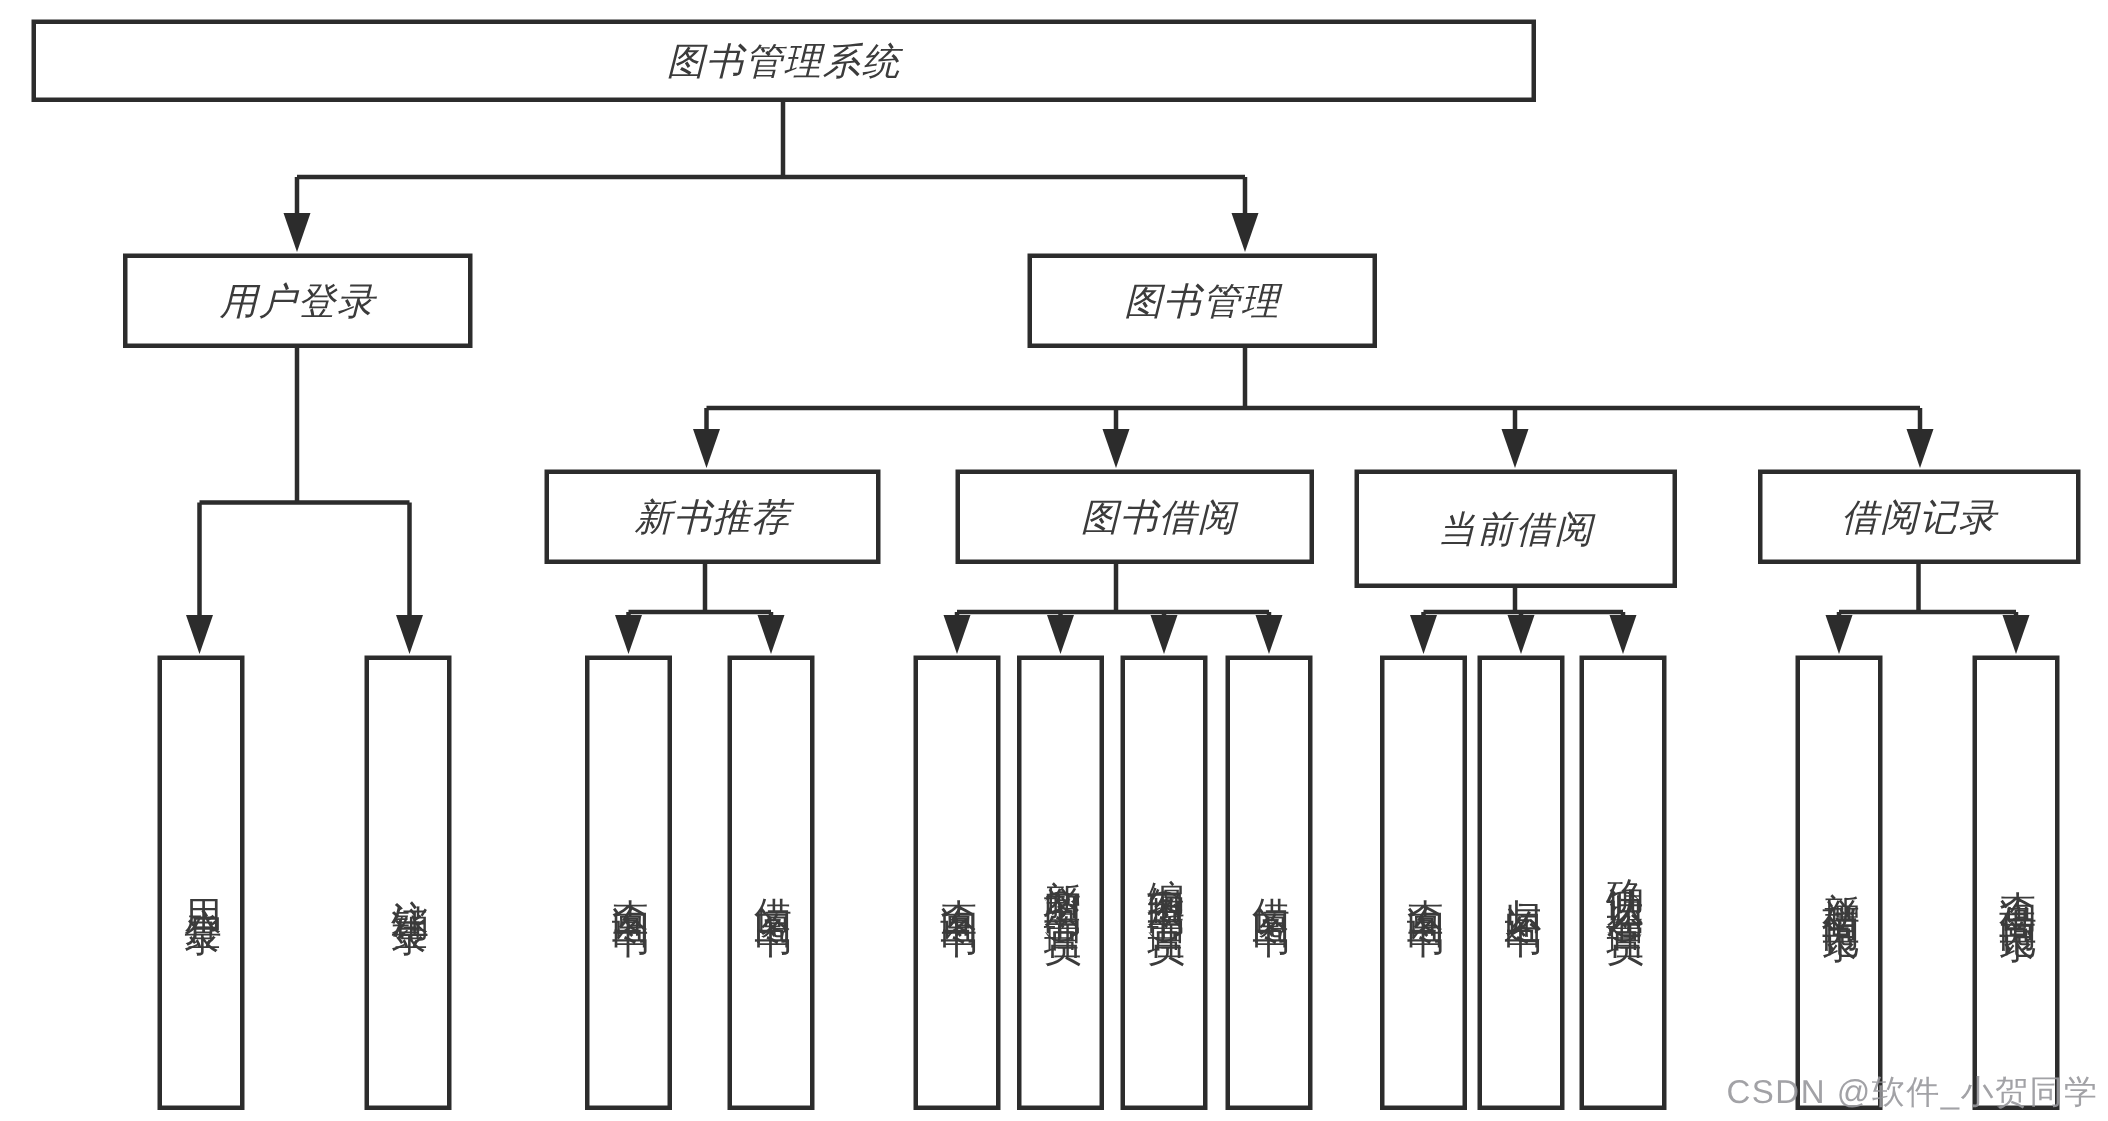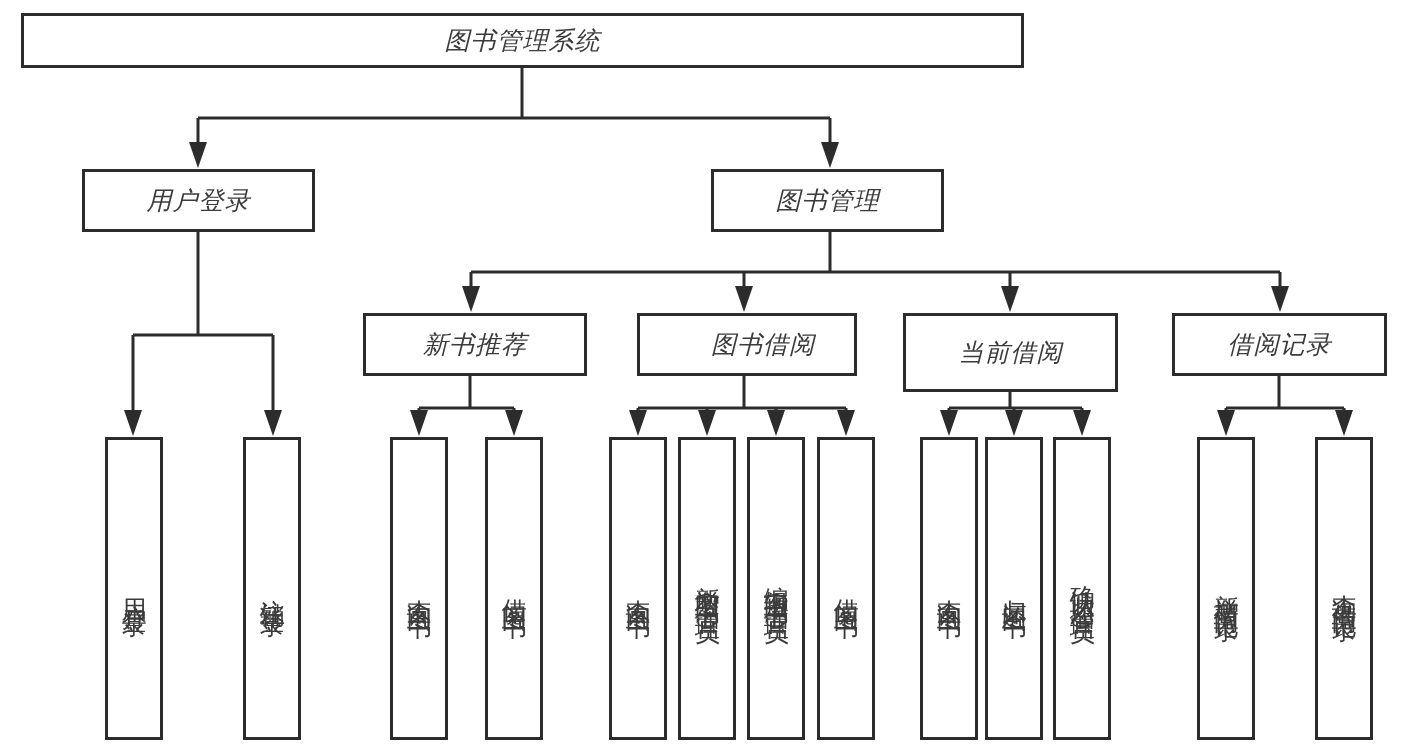--- a/index.html
+++ b/index.html
@@ -69,24 +69,24 @@
       <polygon points="1005,410 1023,410 1014,436"></polygon>
       <polygon points="1073,410 1091,410 1082,436"></polygon>
       <polygon points="1217,410 1235,410 1226,436"></polygon>
       <polygon points="1335,410 1353,410 1344,436"></polygon>
     </g>
   </svg>
 
   <div class="node h-node" style="left:21px;top:13px;width:1003px;height:55px;">图书管理系统</div>
 
   <div class="node h-node" style="left:82px;top:169px;width:233px;height:63px;">用户登录</div>
-  <div class="node h-node" style="left:711px;top:169px;width:233px;height:63px;">图书管理</div>
+  <div class="node h-node" style="left:685px;top:169px;width:233px;height:63px;">图书管理</div>
 
   <div class="node h-node" style="left:363px;top:313px;width:224px;height:63px;">新书推荐</div>
-  <div class="node h-node" style="left:637px;top:313px;width:220px;height:63px;padding-left:32px;">图书借阅</div>
+  <div class="node h-node" style="left:637px;top:313px;width:239px;height:63px;padding-left:32px;">图书借阅</div>
   <div class="node h-node" style="left:903px;top:313px;width:215px;height:79px;">当前借阅</div>
   <div class="node h-node" style="left:1172px;top:313px;width:215px;height:63px;">借阅记录</div>
 
   <div class="node leaf" style="left:105px;top:437px;width:58px;height:303px;">
     <span>用户登录</span>
   </div>
   <div class="node leaf" style="left:243px;top:437px;width:58px;height:303px;">
     <span>注销登录</span>
   </div>
 
@@ -120,14 +120,15 @@
     <span>确认归还（管理员）</span>
   </div>
 
   <div class="node leaf" style="left:1197px;top:437px;width:58px;height:303px;">
     <span>新增借阅记录</span>
   </div>
   <div class="node leaf" style="left:1315px;top:437px;width:58px;height:303px;">
     <span>查询借阅记录</span>
   </div>
 
+  <div class="watermark">CSDN @软件_小贺同学</div>
 
 </div>
 
 </body></html>

